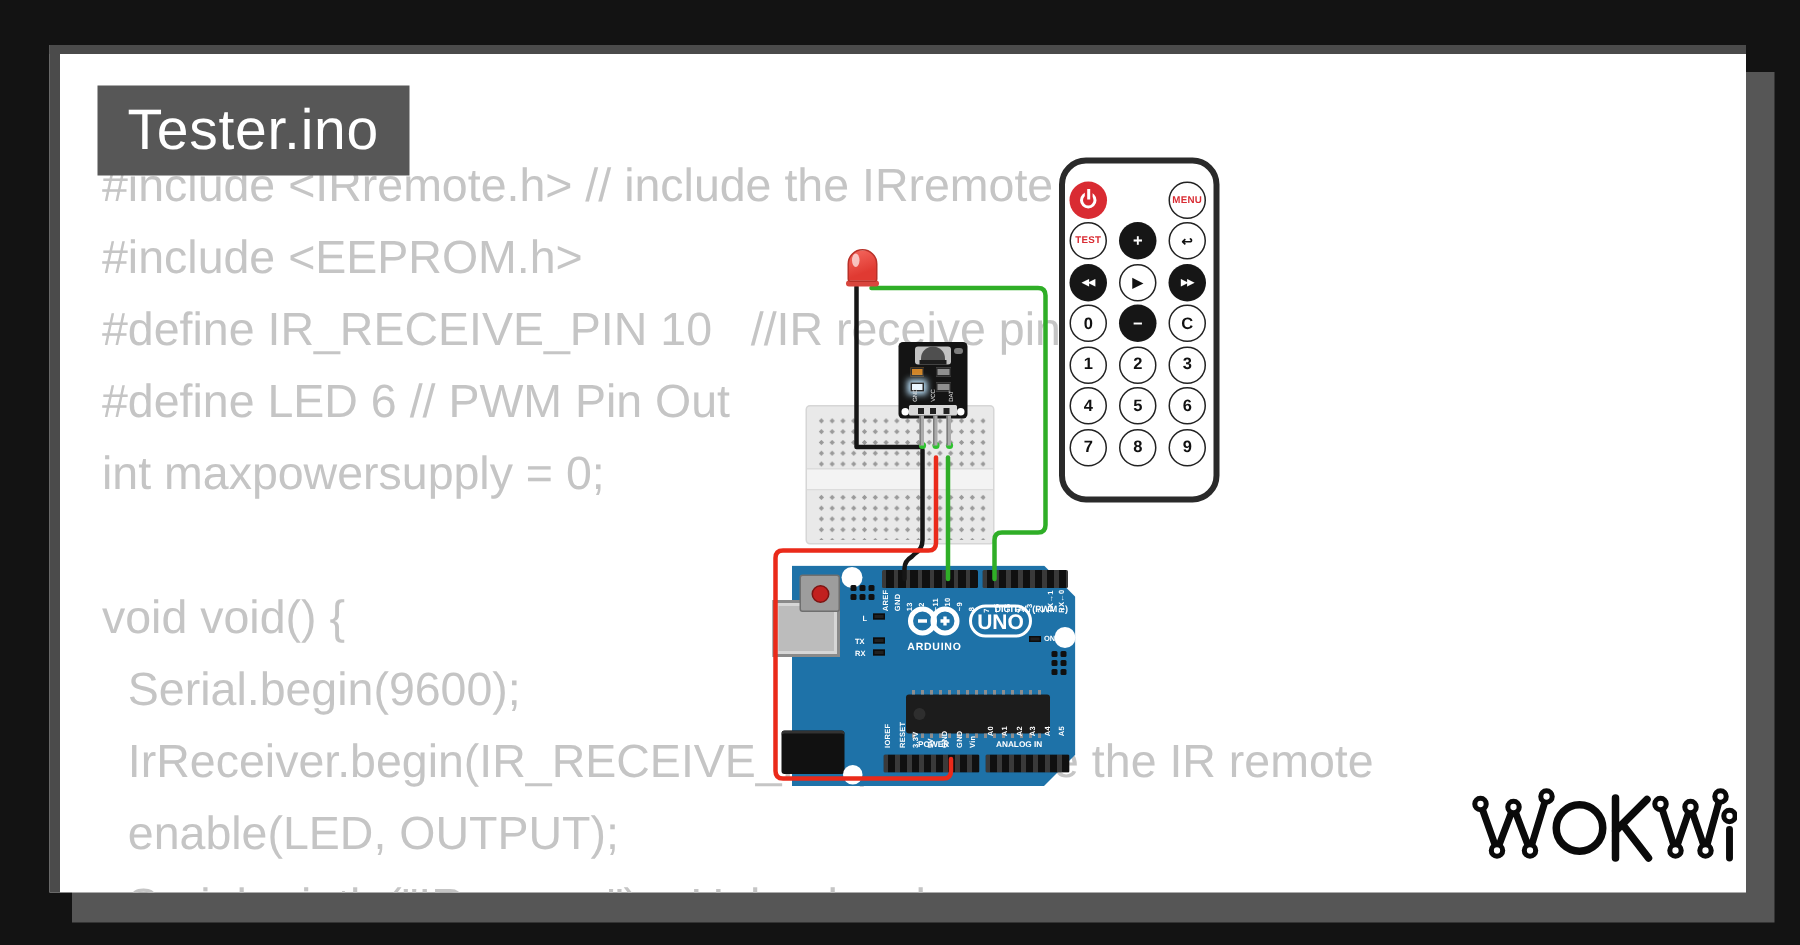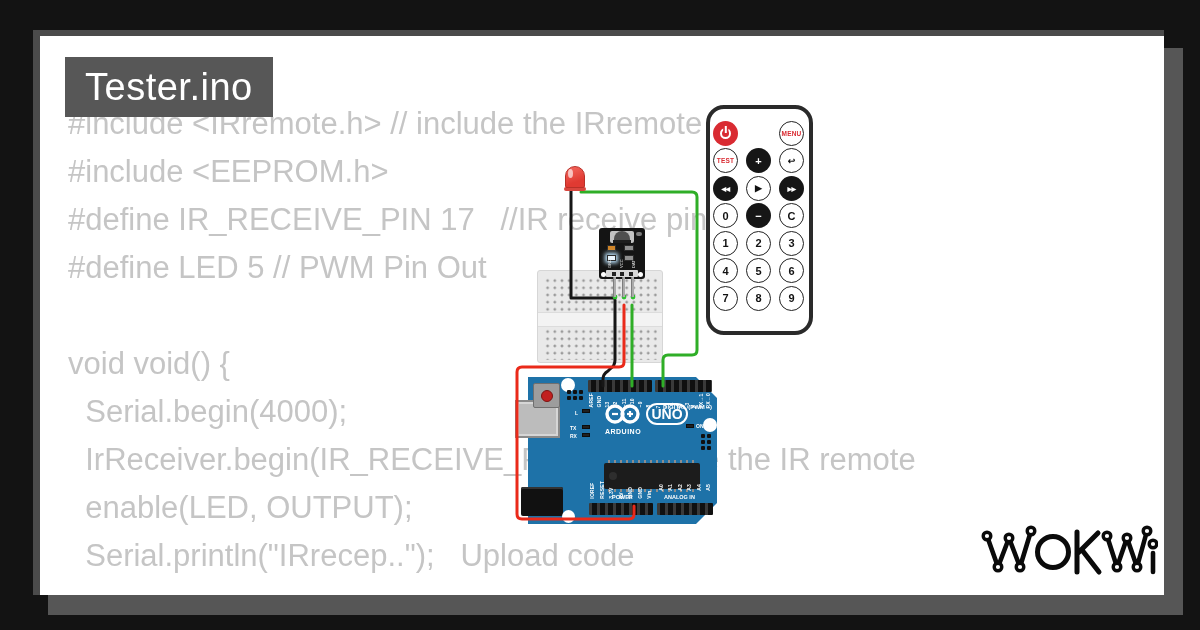--- a/index.html
+++ b/index.html
@@ -122,25 +122,26 @@
 <body>
 
 <div class="abs shadow-sheet"></div>
 
 <div class="abs sheet">
   <div class="sheet-inner">
 
     <div class="abs code-block">
         <div class="code-line">#include &lt;IRremote.h&gt; // include the IRremote library</div>
         <div class="code-line">#include &lt;EEPROM.h&gt;</div>
-        <div class="code-line">#define IR_RECEIVE_PIN 17   //IR receive pin</div>
-        <div class="code-line">#define LED 5 // PWM Pin Out</div>
+        <div class="code-line">#define IR_RECEIVE_PIN 10   //IR receive pin</div>
+        <div class="code-line">#define LED 6 // PWM Pin Out</div>
+        <div class="code-line">int maxpowersupply = 0;</div>
         <div class="code-line"> </div>
         <div class="code-line">void void() {</div>
-        <div class="code-line">  Serial.begin(4000);</div>
+        <div class="code-line">  Serial.begin(9600);</div>
         <div class="code-line">  IrReceiver.begin(IR_RECEIVE_PIN); // enable the IR remote</div>
         <div class="code-line">  enable(LED, OUTPUT);</div>
         <div class="code-line">  Serial.println("IRrecep..");   Upload code</div>
       </div>
 
     <div class="abs breadboard">
       <div class="bb-band top"></div>
       <div class="bb-channel"></div>
       <div class="bb-band bottom"></div>
     </div>

